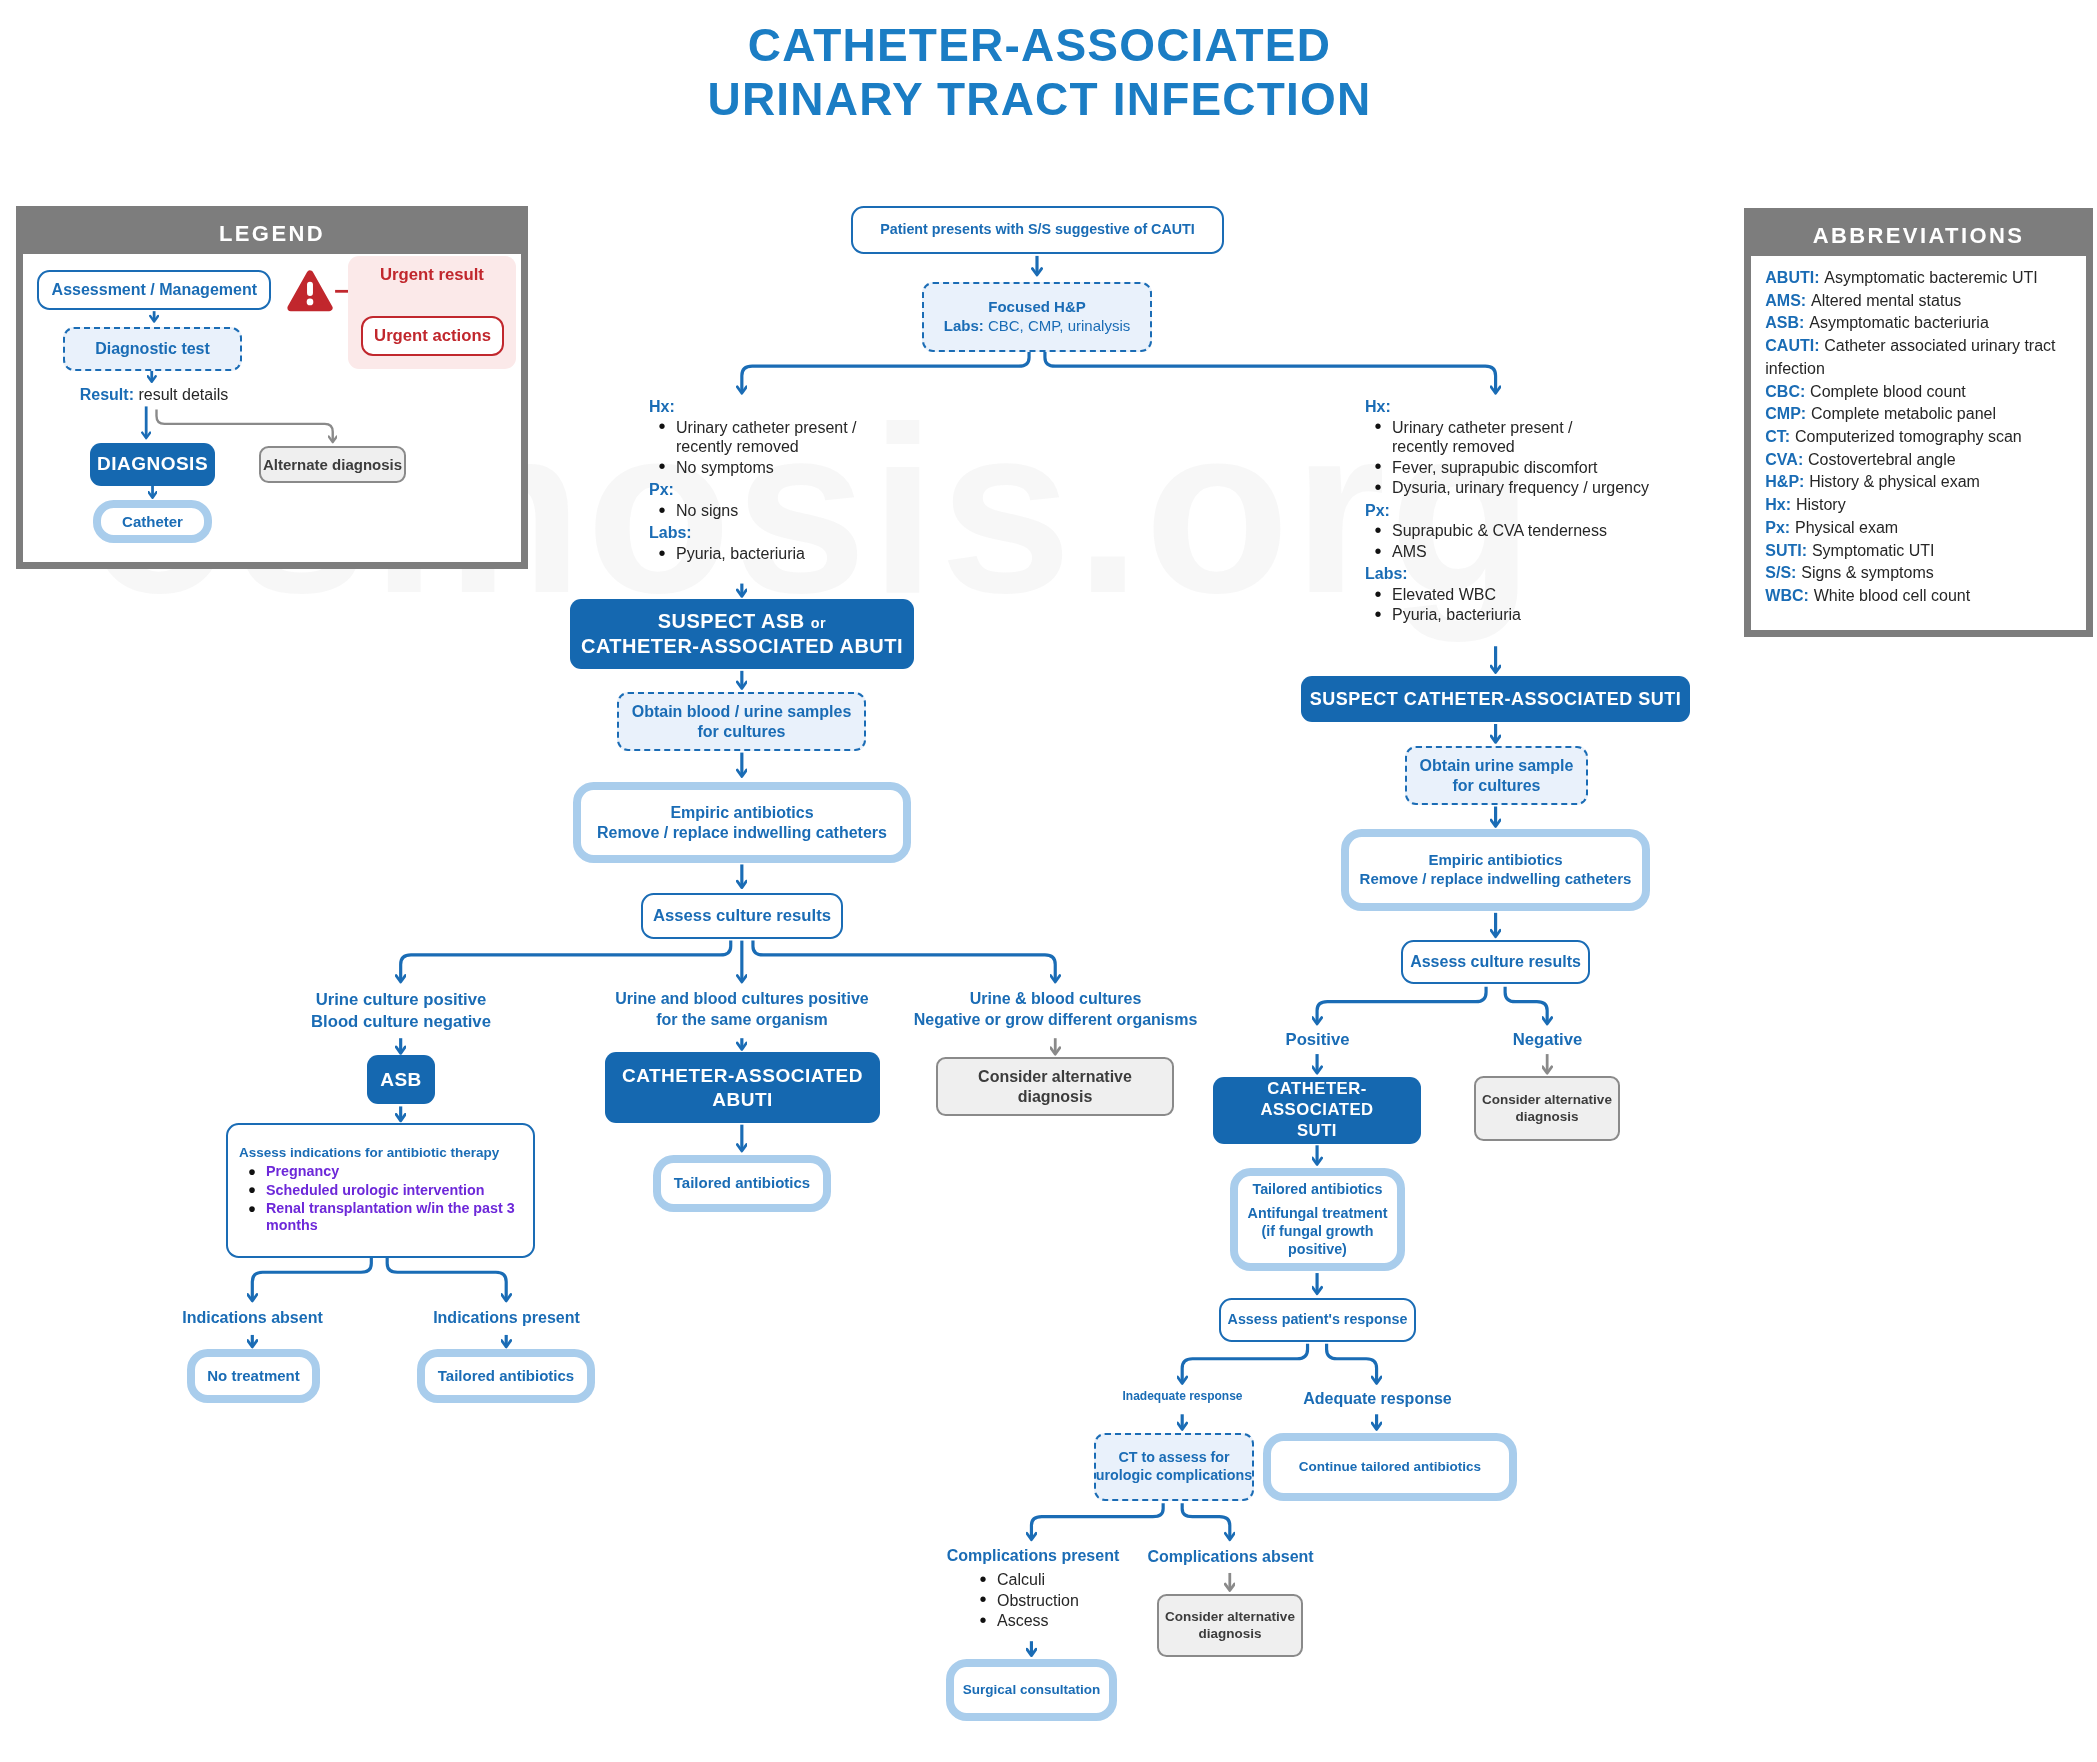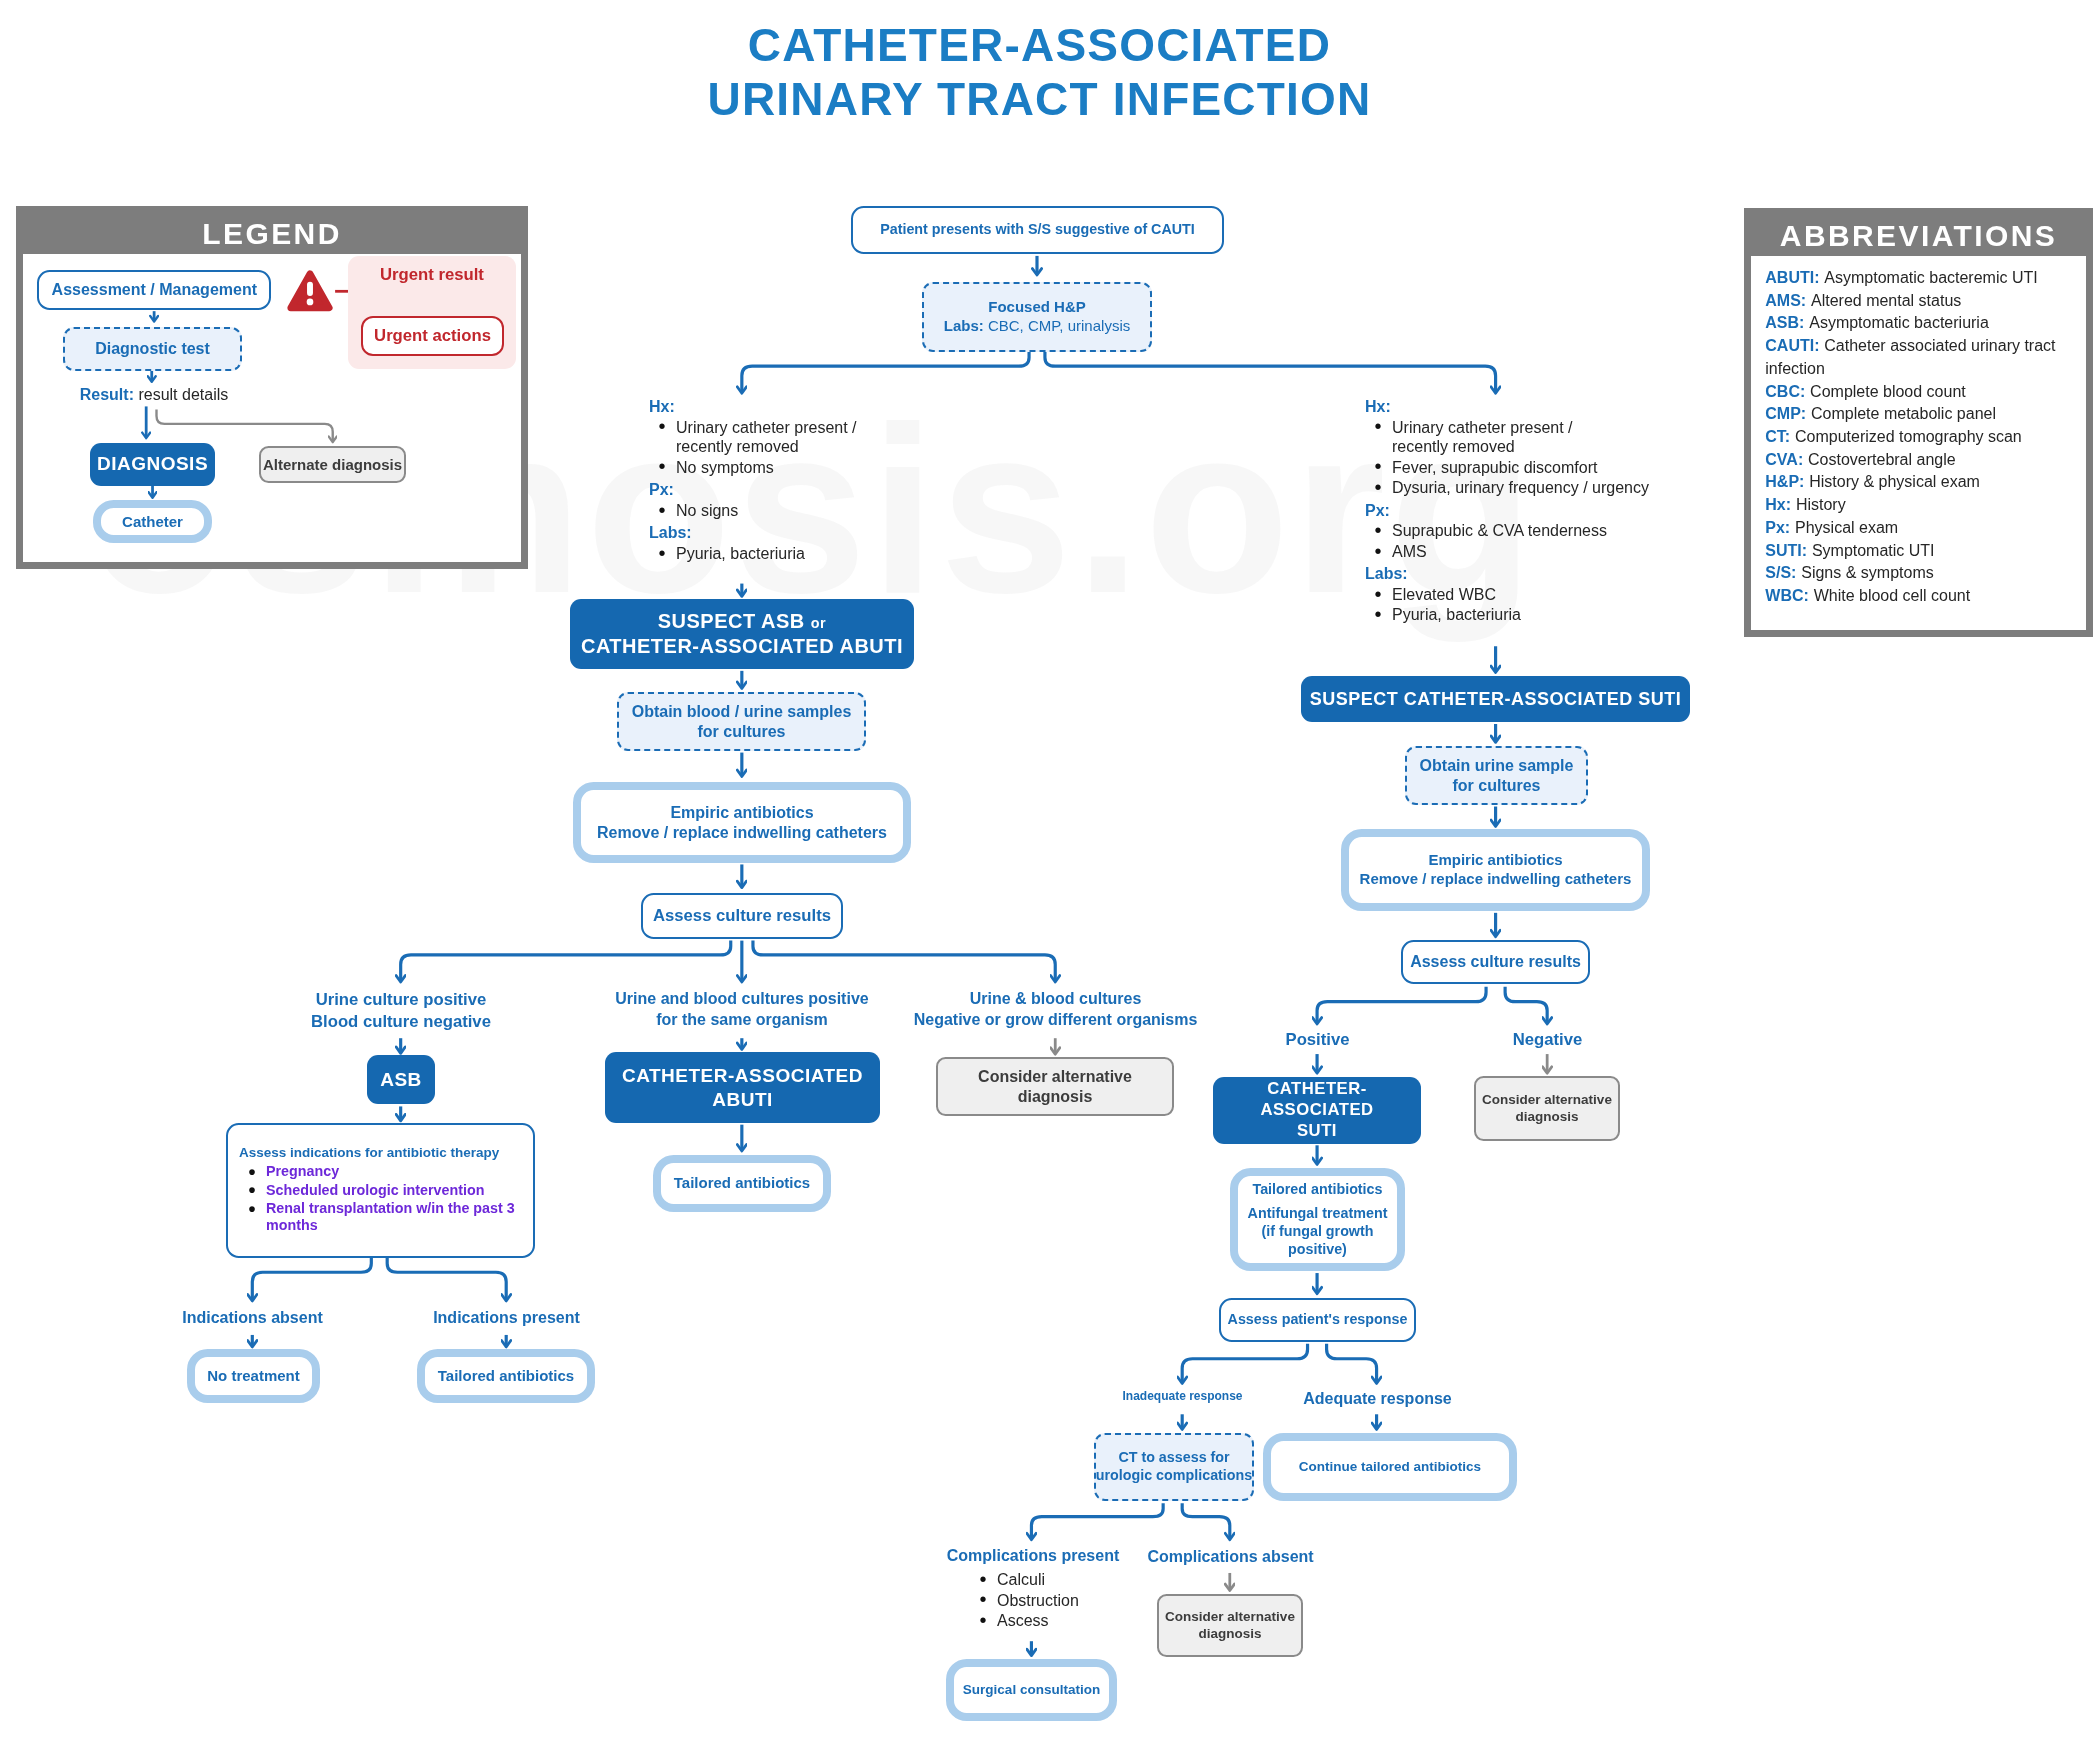--- a/index.html
+++ b/index.html
@@ -22,21 +22,21 @@
   .gray{background:var(--alt_fill,#efefef);border:2.4px solid var(--alt_border,#8a8a8a);border-radius:9.5px;color:#3c3c3c;font-weight:700}
   .blabel{position:absolute;color:var(--node_blue,#1a6cb5);font-weight:700;text-align:center;line-height:1.3;z-index:2}
   .kv{position:absolute;color:var(--text_dark,#262626);font-size:16px;z-index:2;text-align:left}
   .kv .k{color:var(--node_blue,#1a6cb5);font-weight:700;margin:4px 0 1.6px}
   ul.bl{list-style:none;padding-left:27px;text-align:left}
   ul.bl li{position:relative;margin:1px 0;line-height:1.22}
   ul.bl li::before{content:"\2022";position:absolute;left:-17.5px;top:-3.2px;font-size:20px;color:#111}
   .or{font-size:.72em;font-weight:700}
   .nowrap{white-space:nowrap}
   .panel{position:absolute;border:7.1px solid var(--panel_gray,#7d7d7d);background:#fff;z-index:2}
-  .panel-header{background:var(--panel_gray,#7d7d7d);color:#fff;font-weight:800;font-size:30px;letter-spacing:2.4px;text-align:center;height:41px;display:flex;align-items:center;justify-content:center}
+  .panel-header{background:var(--panel_gray,#7d7d7d);color:#fff;font-weight:800;font-size:22px;letter-spacing:2.4px;text-align:center;height:41px;display:flex;align-items:center;justify-content:center}
   .panel-body{position:relative}
   .lnode{position:absolute;display:flex;align-items:center;justify-content:center;text-align:center;line-height:1.2;z-index:2}
   .abbr-list{padding:11px 14.3px;font-size:16px;color:var(--text_dark,#262626);line-height:1.42;text-align:left}
   .abbr-list b{color:var(--node_blue,#1a6cb5);margin-right:4.8px}
   .pink{position:absolute;background:var(--urgent_fill,#fbe9e9);border-radius:11px;z-index:1}
   .redtxt{color:var(--urgent_red,#c1272d);font-weight:700}
   .redbox{background:#fff;border:2.8px solid var(--urgent_red,#c1272d);border-radius:12px;color:var(--urgent_red,#c1272d);font-weight:700}
   .result-line{position:absolute;text-align:center;font-size:16px;color:var(--text_dark,#262626);z-index:2}
   .result-line b{color:var(--node_blue,#1a6cb5)}
 </style>

